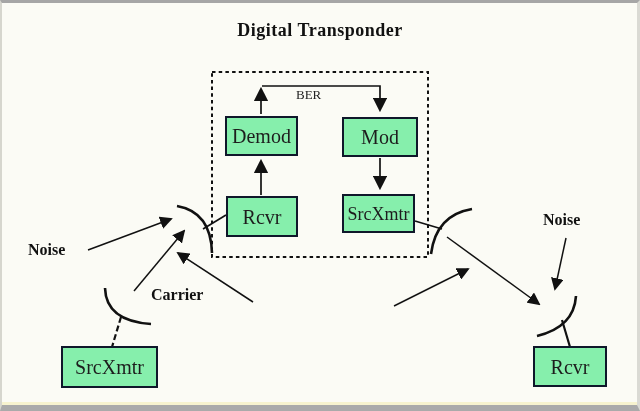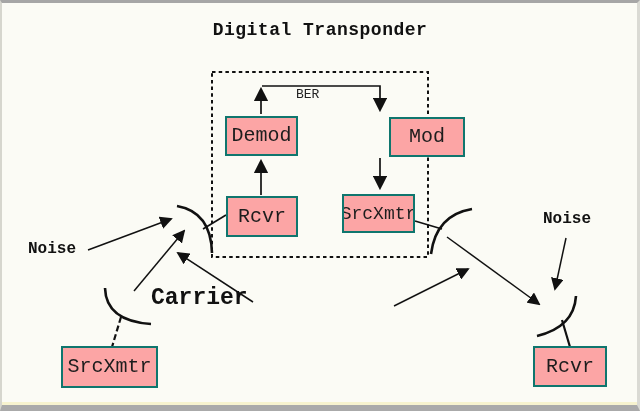--- a/index.html
+++ b/index.html
@@ -8,66 +8,66 @@
   .frame {
     position: relative;
     width: 640px;
     height: 411px;
     background: #fbfbf5;
     border-top: 3px solid #a6a6a6;
     border-bottom: 6px solid #aaaaaa;
     border-left: 2px solid #d6d6ce;
     border-right: 3px solid #dadad4;
     overflow: hidden;
-    font-family: Liberation Mono, monospace;
+    font-family: Liberation Serif, serif;
   }
 
   .bottom-strip {
     position: absolute;
     left: 0; right: 0; bottom: 0;
     height: 3px;
     background: #f7f3cf;
   }
 
   .lines-layer {
     position: absolute;
     left: -2px; top: -3px;
     width: 640px; height: 411px;
   }
 
   .block {
     position: absolute;
-    background: #fca5a5;
-    border: 2px solid #0f766e;
+    background: #86efac;
+    border: 2px solid #0f172a;
     display: flex;
     align-items: center;
     justify-content: center;
     color: #1d1d1d;
     font-size: 20px;
     line-height: 1;
     white-space: nowrap;
     overflow: hidden;
   }
   .block.demod        { left: 223px; top: 113px; width: 73px; height: 40px; }
-  .block.mod          { left: 340px; top: 114px; width: 76px; height: 40px; margin-left: 47px; }
+  .block.mod          { left: 340px; top: 114px; width: 76px; height: 40px; }
   .block.rcvr-inner   { left: 224px; top: 193px; width: 72px; height: 41px; }
   .block.srcxmtr-inner{ left: 340px; top: 191px; width: 73px; height: 39px; font-size: 18px; }
   .block.srcxmtr-gnd  { left: 59px;  top: 343px; width: 97px; height: 42px; }
   .block.rcvr-gnd     { left: 531px; top: 343px; width: 74px; height: 41px; }
 
   .lbl {
     position: absolute;
     color: #111;
     white-space: nowrap;
     line-height: 1.1;
   }
   .lbl.title      { left: 158px; top: 18px; width: 320px; text-align: center; font-size: 18px; font-weight: bold; letter-spacing: 0.5px; }
   .lbl.ber        { left: 294px; top: 85px;  font-size: 13px; color: #222; }
   .lbl.noise-l    { left: 26px;  top: 238px; font-size: 16px; font-weight: bold; }
-  .lbl.carrier    { left: 149px; top: 283px; font-size: 23px; font-weight: bold; }
+  .lbl.carrier    { left: 149px; top: 283px; font-size: 16px; font-weight: bold; }
   .lbl.prop       { left: 252px; top: 296px; font-size: 14px; letter-spacing: 0.4px; color: #222; }
   .lbl.noise-r    { left: 541px; top: 208px; font-size: 16px; font-weight: bold; }
 </style>
 </head>
 <body>
 
 <div class="frame">
 
   <svg class="lines-layer" viewBox="0 0 640 411" xmlns="http://www.w3.org/2000/svg">
     <defs>

